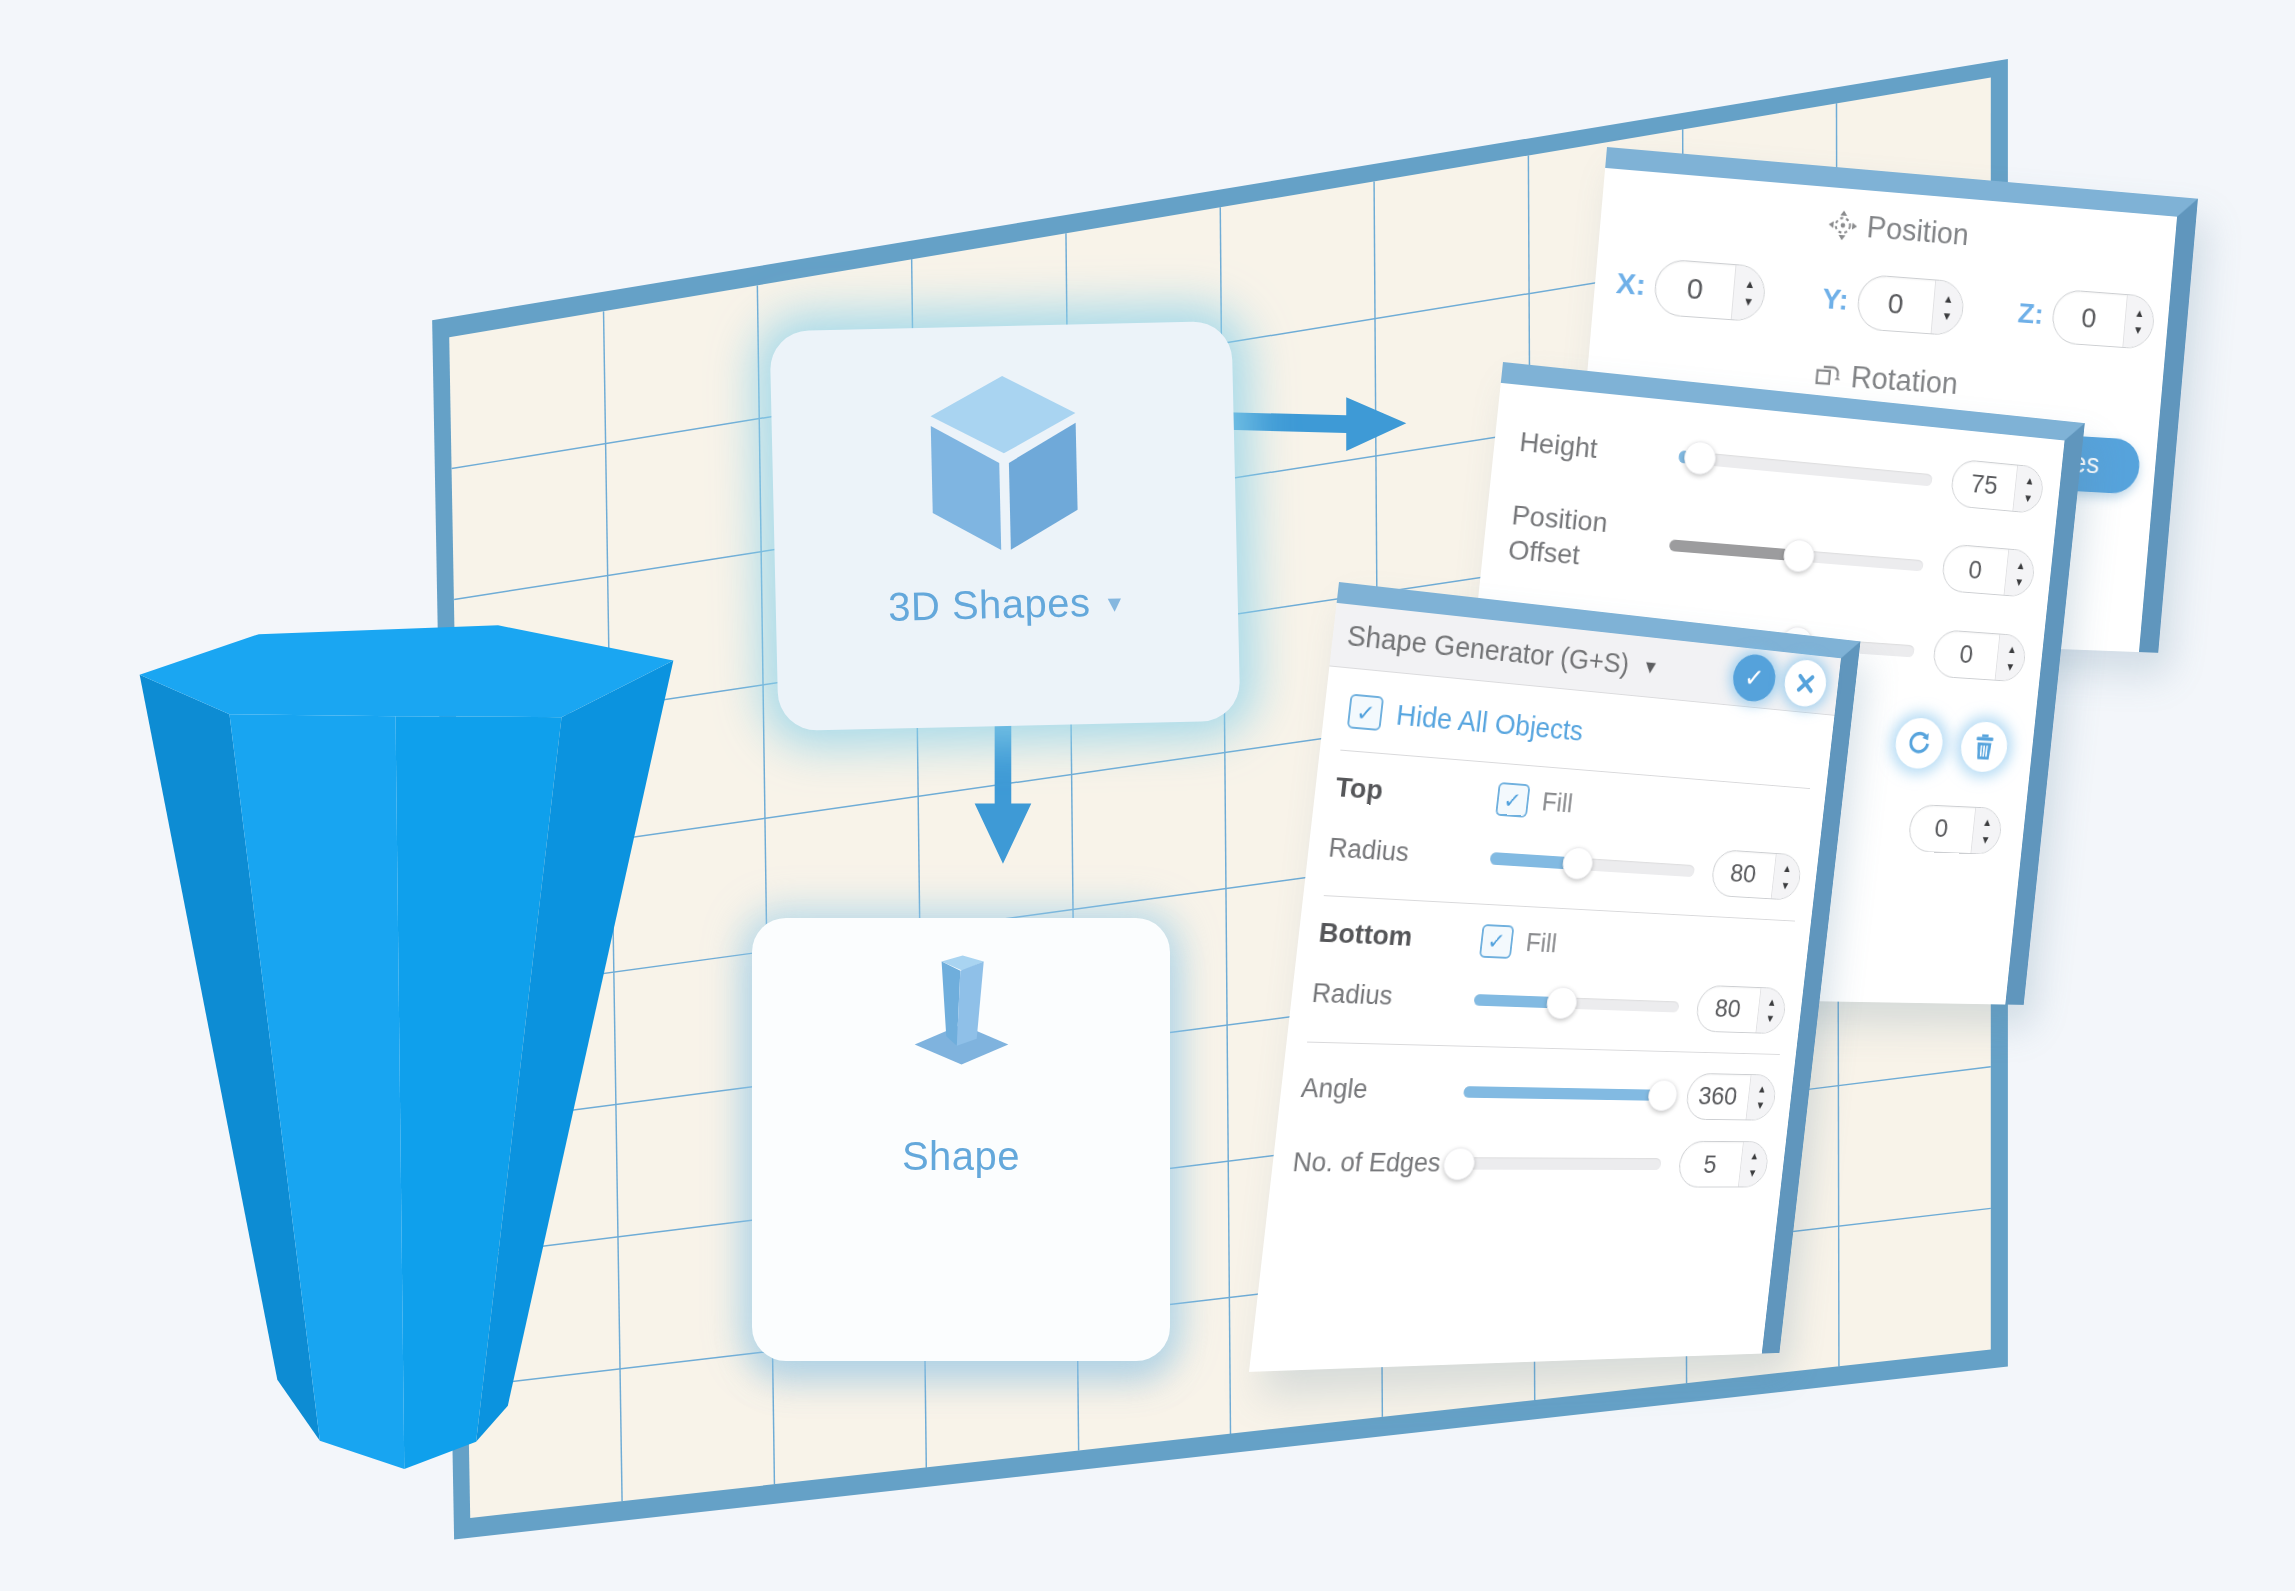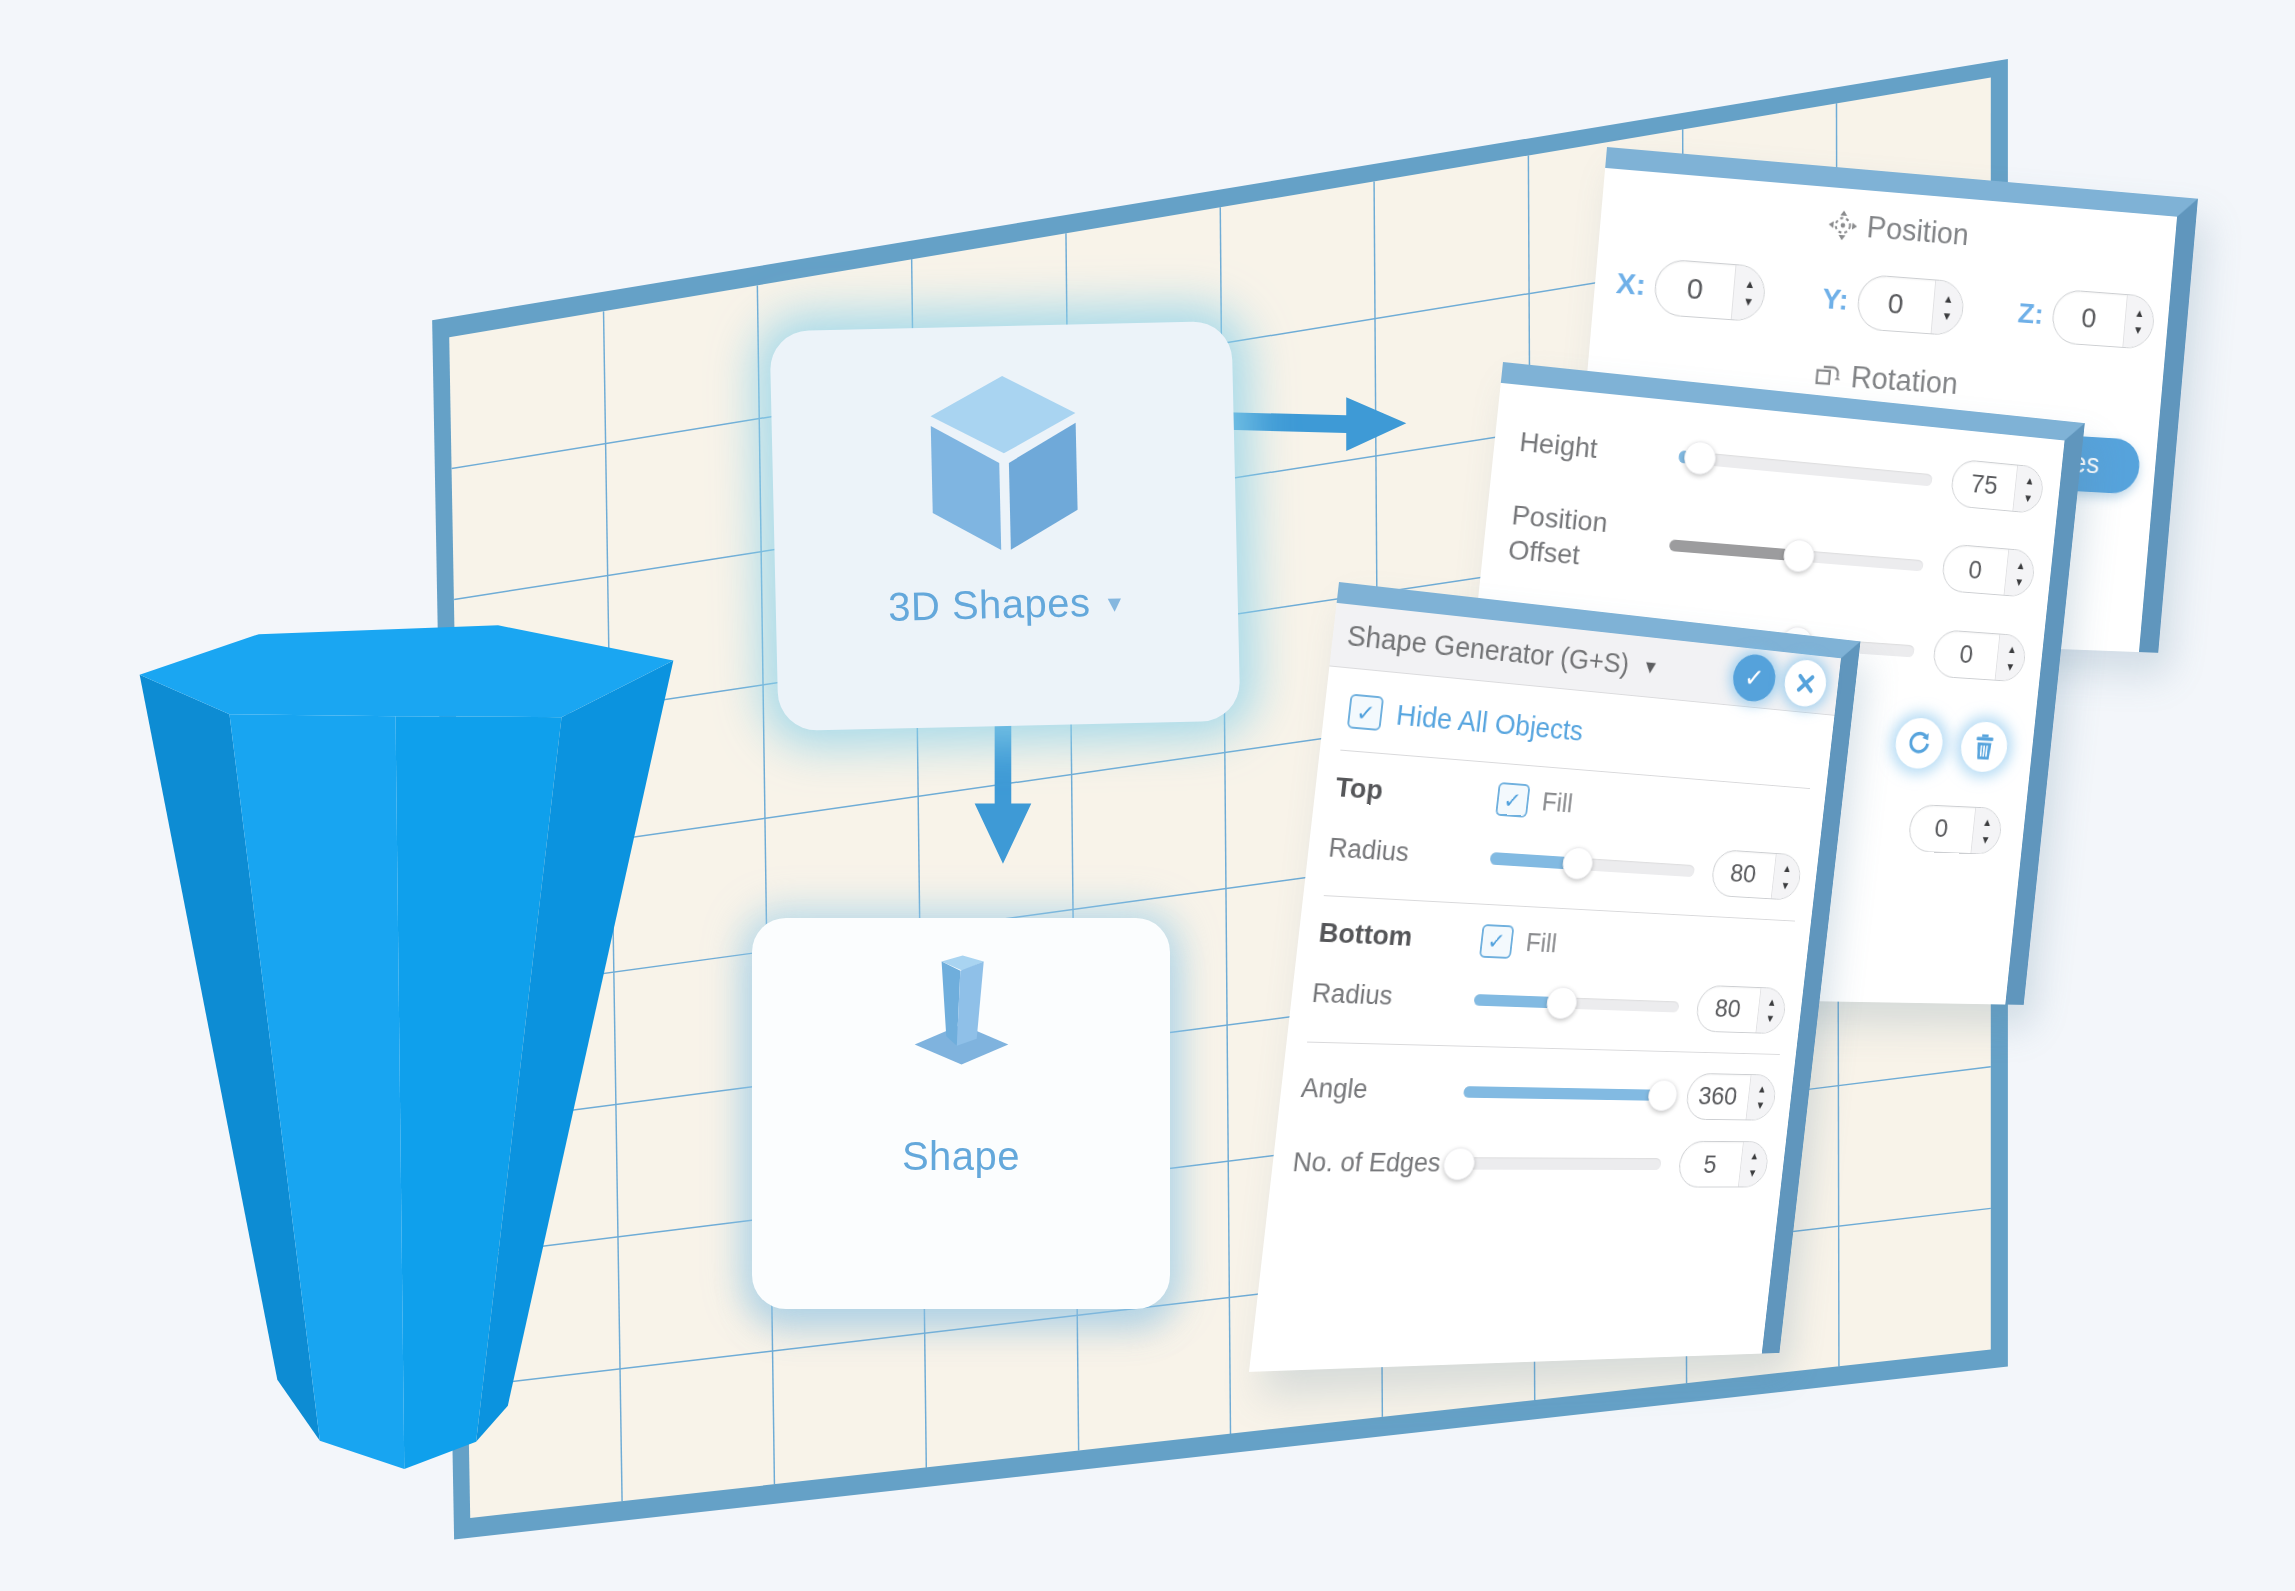--- a/index.html
+++ b/index.html
@@ -16,21 +16,21 @@
   .node-card{
     position:absolute;z-index:3;display:flex;flex-direction:column;align-items:center;
     border-radius:39px;
   }
   .node-3dshapes{
     left:774px;top:326px;width:462px;height:400px;background:#ECF3F9;
     box-shadow:0 0 44px 16.6px rgba(140,210,233,.75);
     transform:rotate(-1.3deg);
   }
   .node-shape{
-    left:752px;top:918px;width:418px;height:391px;background:#FBFDFE;border-radius:34px;
+    left:752px;top:918px;width:418px;height:443px;background:#FBFDFE;border-radius:34px;
     box-shadow:0 0 34px 11.7px rgba(150,205,235,.55), 0 19.5px 34px rgba(120,170,210,.35);
   }
   .node-icon{margin-top:46px;}
   .node-shape .node-icon{margin-top:34px;}
   .node-label-row{display:flex;align-items:center;gap:12.7px;margin-top:28px;}
   .node-shape .node-label-row{margin-top:59px;}
   .node-label{font-size:40px;color:#64A8DB;letter-spacing:0.5px;}
   .node-caret{font-size:22.5px;color:#85B7DF;padding-top:4.9px;}
 
   

